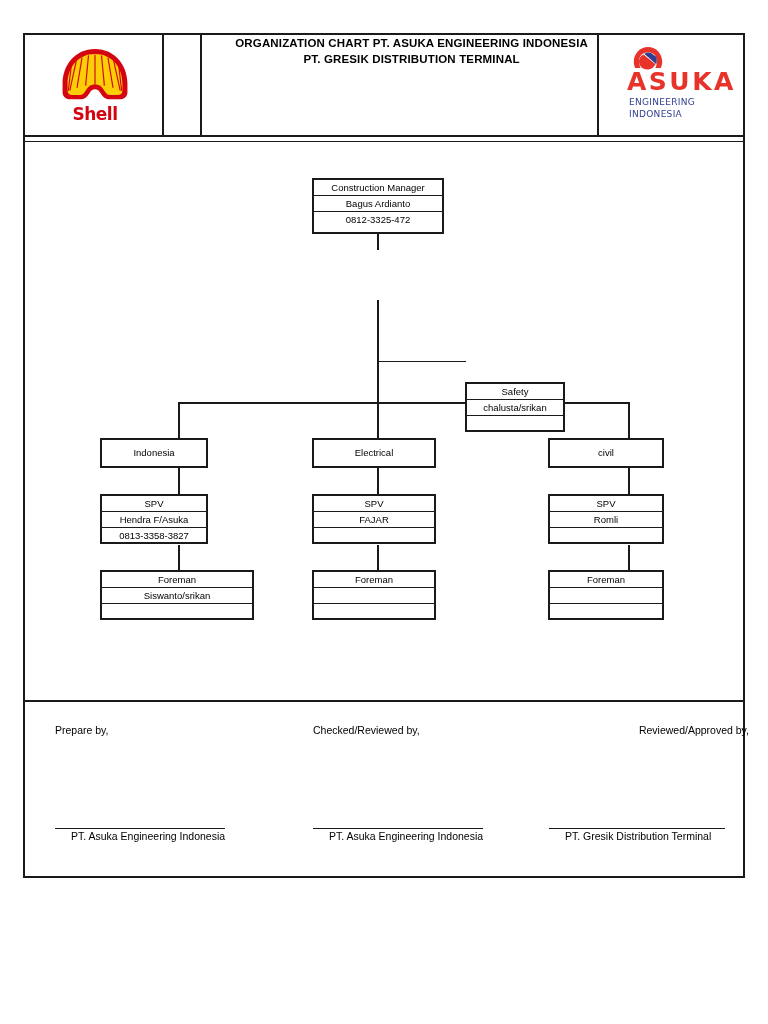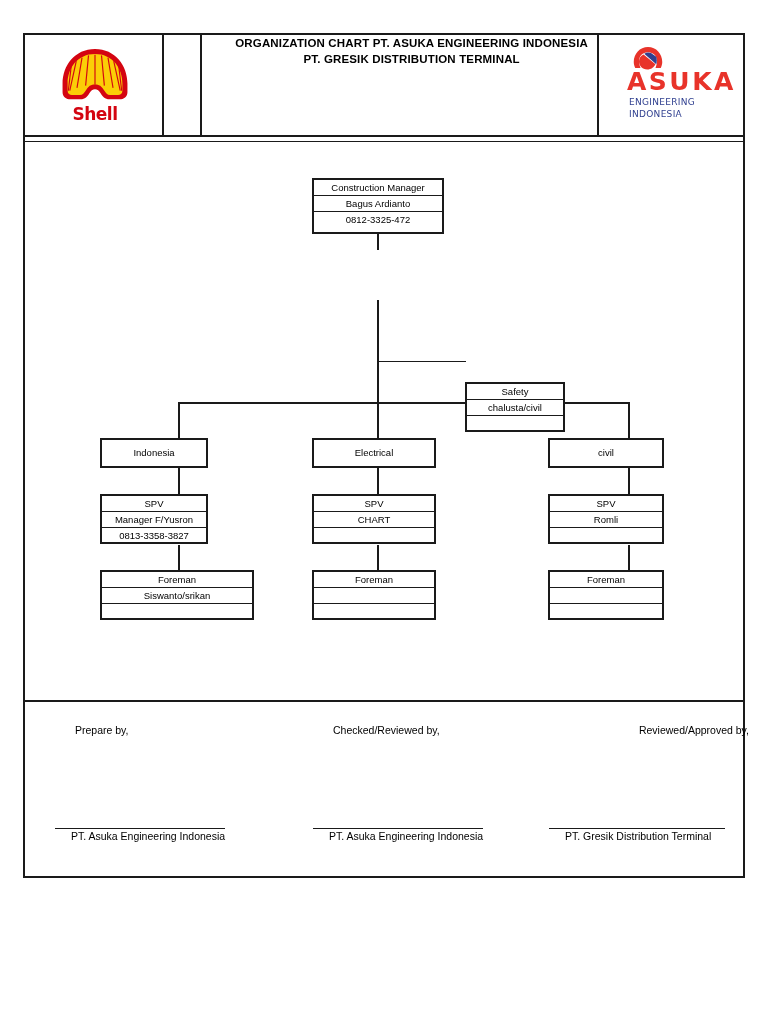--- a/index.html
+++ b/index.html
@@ -182,21 +182,20 @@
   }
   .sign-col {
     position: absolute;
     top: 22px;
     width: 200px;
   }
   .sign-label {
     font-size: 10.5px;
     font-family: "Liberation Sans", sans-serif;
     white-space: nowrap;
-    margin-left: 20px;
   }
   .sign-line {
     position: absolute;
     top: 104px;
     width: 170px;
     border-top: 1px solid #1a1a1a;
   }
   .sign-org {
     position: absolute;
     top: 106px;
@@ -282,45 +281,45 @@
 
     <div class="node" style="left:287px; top:36px; width:132px; height:56px;">
       <div class="row">Construction Manager</div>
       <div class="row">Bagus Ardianto</div>
       <div class="row">0812-3325-472</div>
     </div>
 
 
     <div class="node" style="left:440px; top:196px; width:100px; height:50px;margin-top:44px;">
       <div class="row">Safety</div>
-      <div class="row">chalusta/civil</div>
+      <div class="row">chalusta/srikan</div>
       <div class="row"></div>
     </div>
 
     <div class="node single" style="left:75px; top:296px; width:108px; height:30px;">
       <div class="row">Indonesia</div>
     </div>
 
     <div class="node single" style="left:523px; top:296px; width:116px; height:30px;">
       <div class="row">civil</div>
     </div>
 
     <div class="node single" style="left:287px; top:296px; width:124px; height:30px;">
       <div class="row">Electrical</div>
     </div>
 
     <div class="node" style="left:75px; top:352px; width:108px; height:50px;">
       <div class="row">SPV</div>
-      <div class="row">Manager F/Yusron</div>
+      <div class="row">Hendra F/Asuka</div>
       <div class="row">0813-3358-3827</div>
     </div>
 
     <div class="node" style="left:287px; top:352px; width:124px; height:50px;">
       <div class="row">SPV</div>
-      <div class="row">CHART</div>
+      <div class="row">FAJAR</div>
       <div class="row"></div>
     </div>
 
     <div class="node" style="left:523px; top:352px; width:116px; height:50px;">
       <div class="row">SPV</div>
       <div class="row">Romli</div>
       <div class="row"></div>
     </div>
 
     <div class="node" style="left:75px; top:428px; width:154px; height:50px;">

